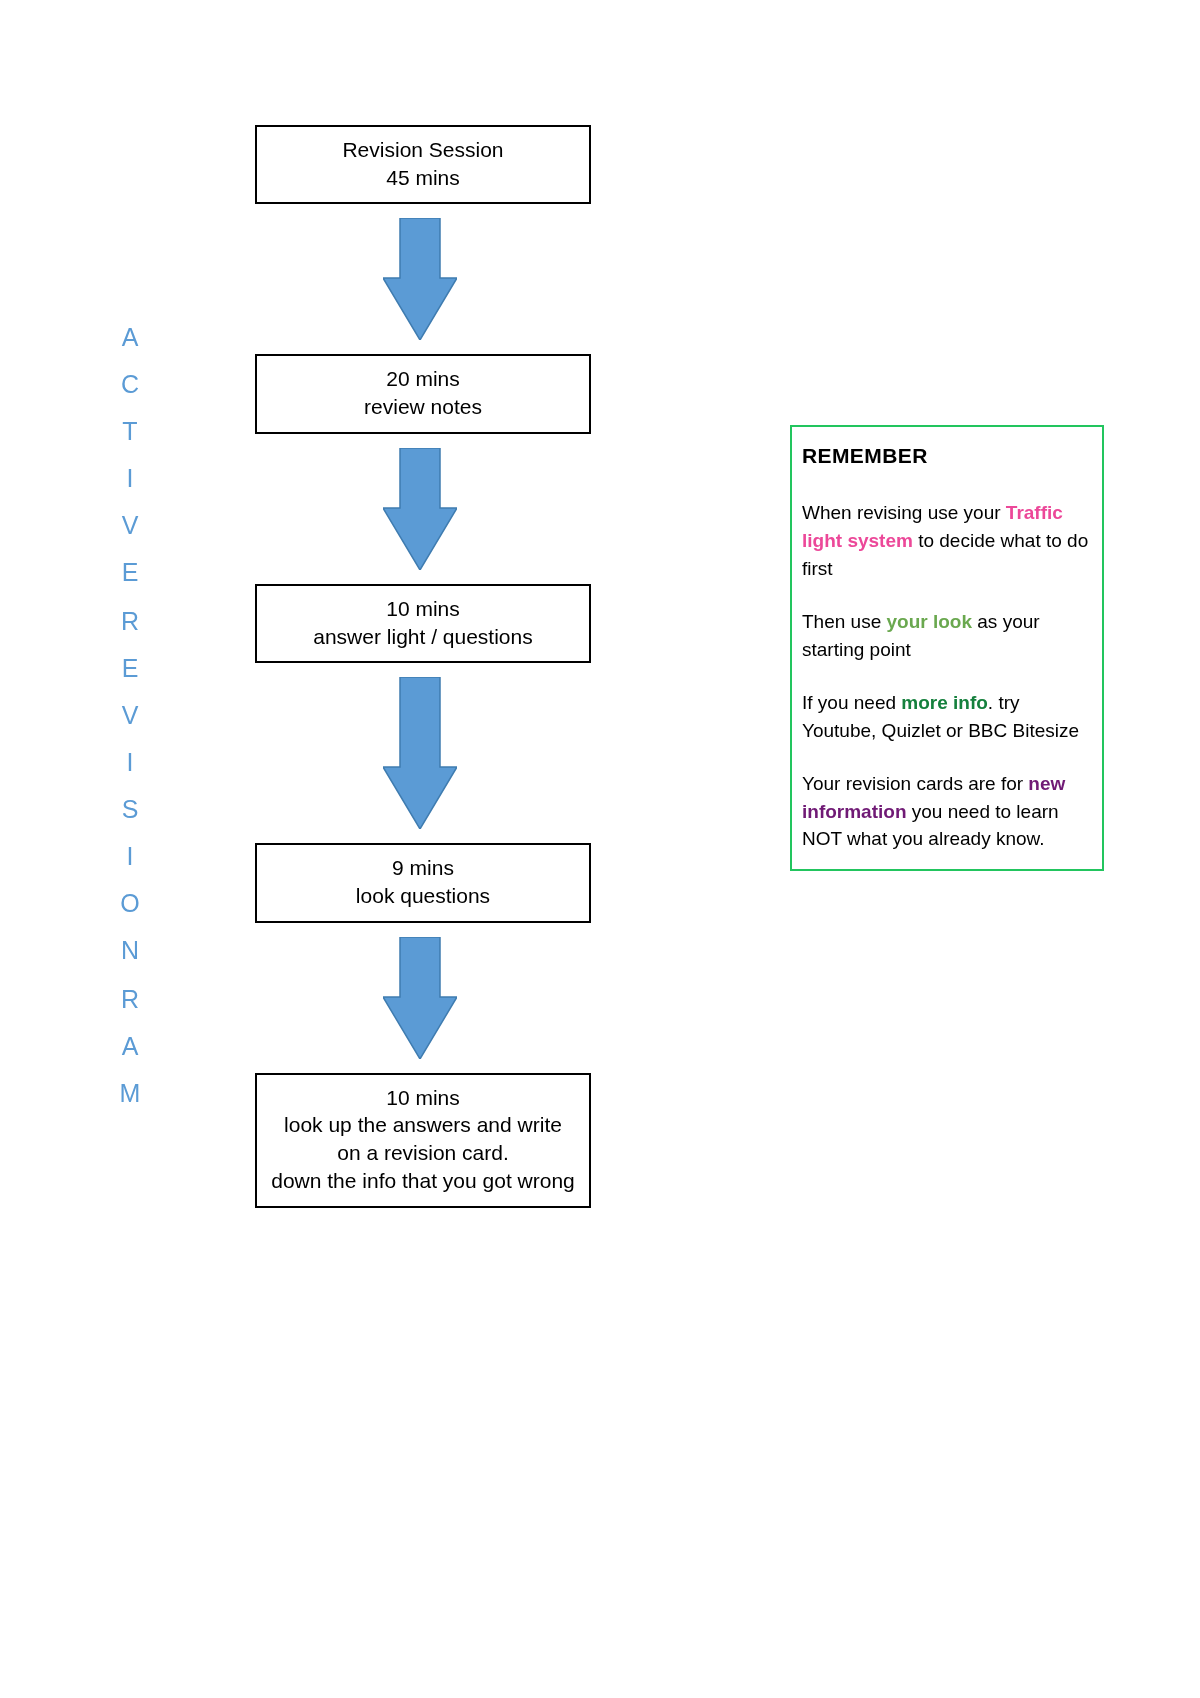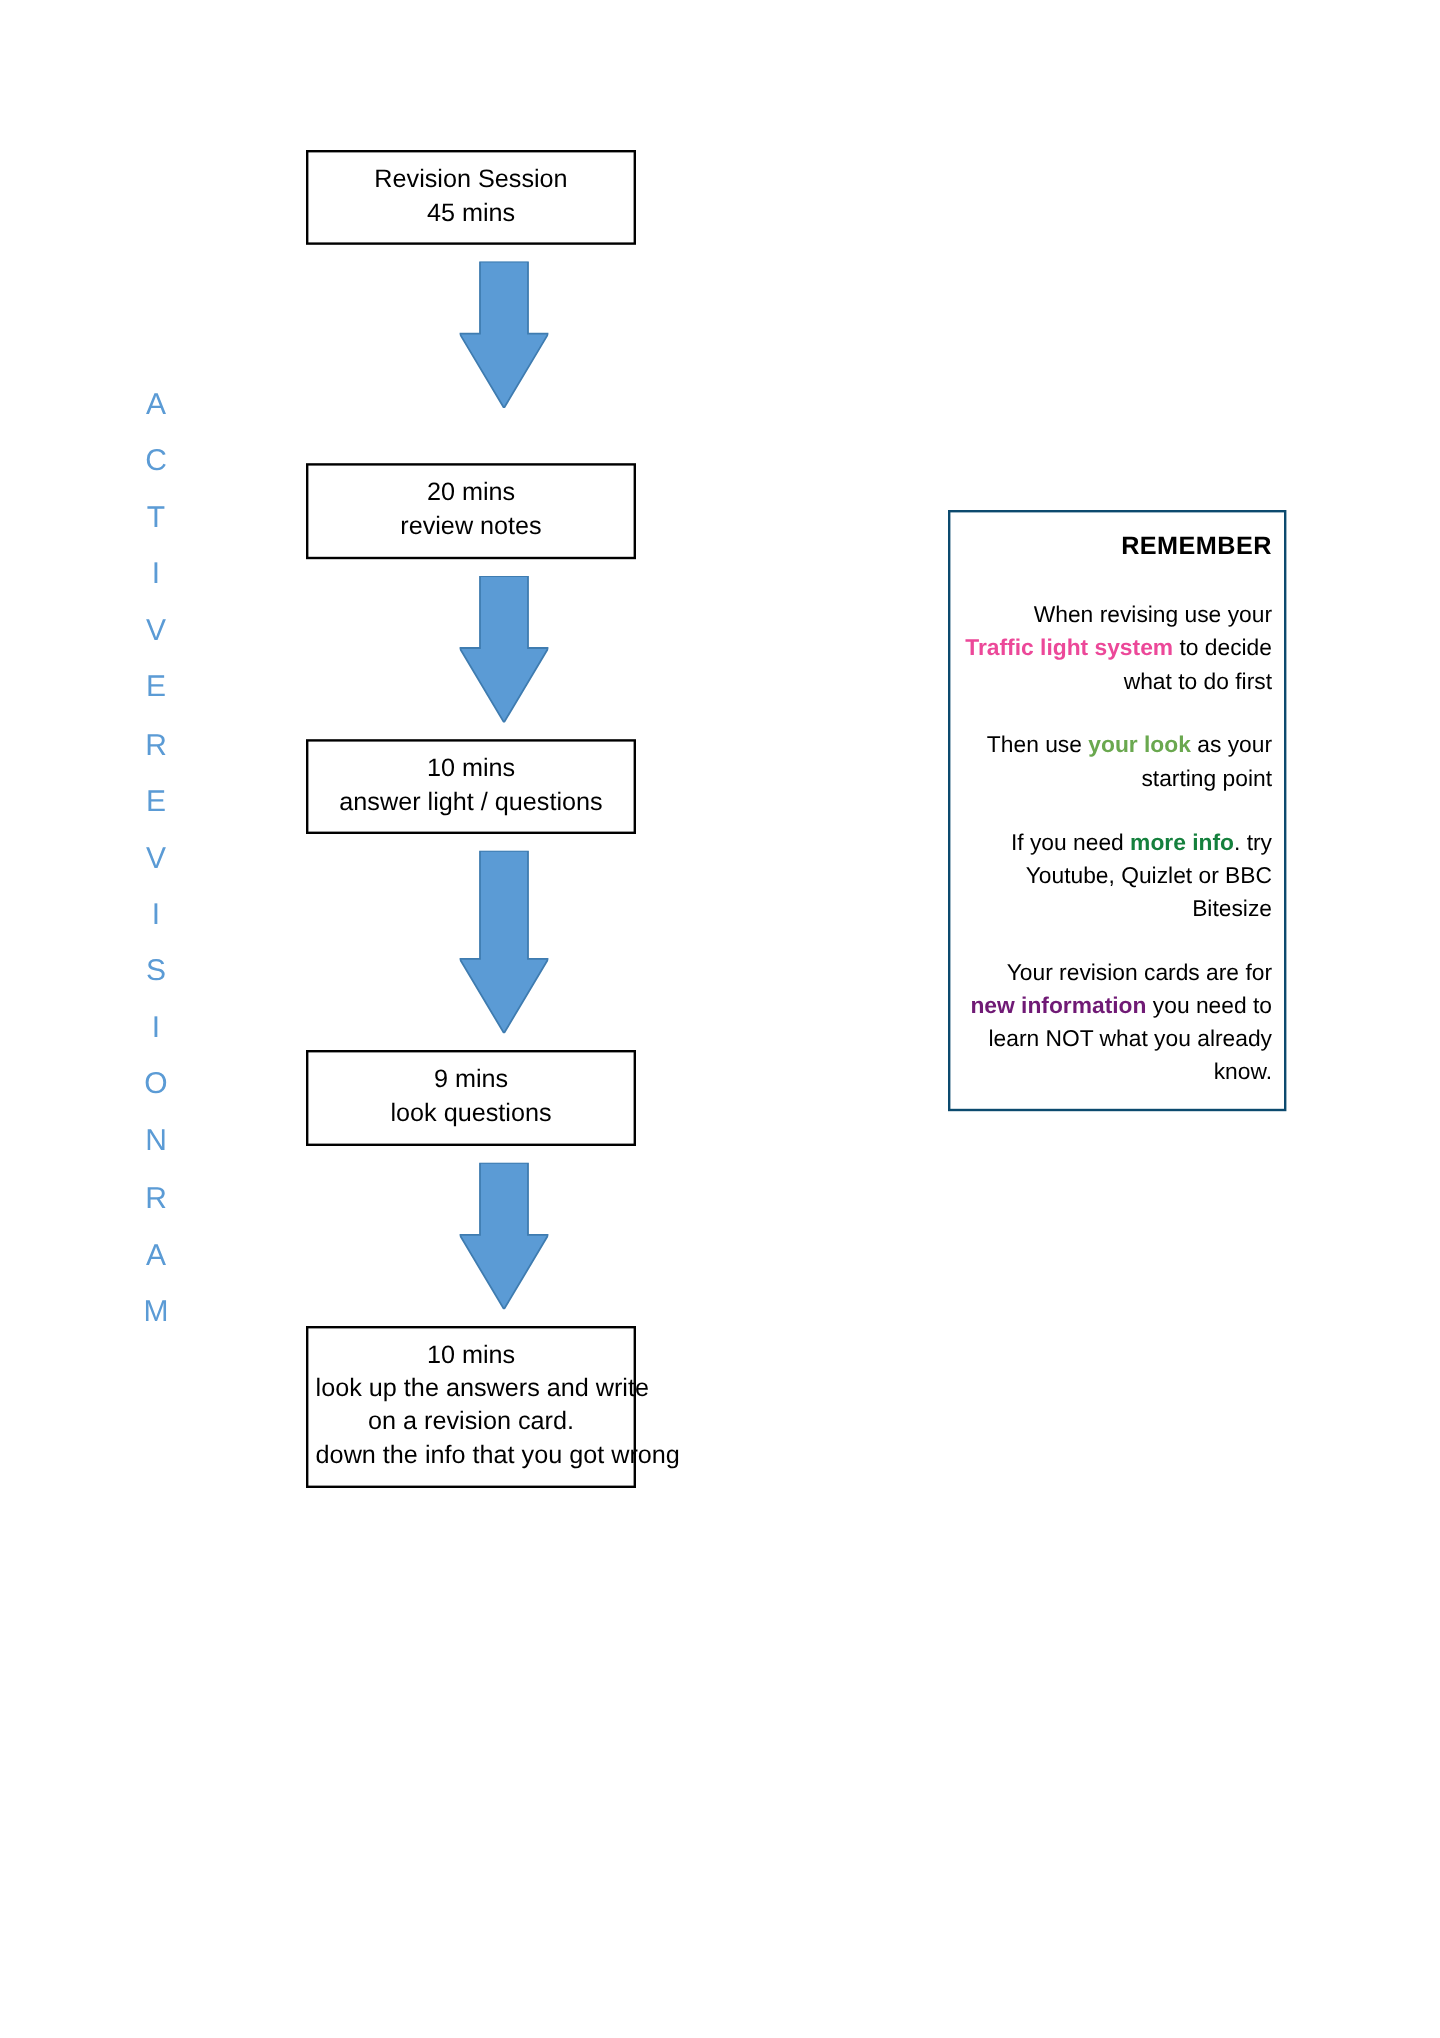--- a/index.html
+++ b/index.html
@@ -41,21 +41,21 @@
   #flow-column {
     position: absolute;
     left: 255px;
     top: 125px;
     width: 330px;
   }
   .flow-box {
     border: 2px solid #000000;
     background: #ffffff;
     box-sizing: border-box;
-    width: 275px;
+    width: 336px;
     text-align: center;
     font-size: 21px;
     line-height: 1.32;
     padding: 9px 6px 11px 6px;
     font-family: "Liberation Sans", sans-serif;
   }
   .flow-box .line {
     display: block;
     white-space: nowrap;
   }
@@ -67,26 +67,26 @@
   }
   .down-arrow {
     display: block;
   }
 
   
   #remember-panel {
     position: absolute;
     left: 790px;
     top: 425px;
-    width: 282px;
+    width: 314px;
     box-sizing: border-box;
-    border: 2px solid #0c4a6e;
+    border: 2px solid #22c55e;
     background: #ffffff;
     padding: 14px 10px 16px 10px;
-    text-align: right;
+    text-align: left;
     font-size: 19px;
     line-height: 1.45;
     font-family: "Liberation Sans", sans-serif;
   }
   #remember-title {
     font-weight: bold;
     font-size: 21px;
     letter-spacing: 0.4px;
     margin-bottom: 28px;
   }
@@ -127,21 +127,21 @@
 <div id="flow-column">
     <div class="flow-box" style="min-height: 63px;">
       <span class="line">Revision Session</span>
       <span class="line">45 mins</span>
     </div>
     <div class="arrow-wrap" style="height: 150px;">
       <svg width="74" height="122" viewBox="0 0 74 122" class="down-arrow">
         <polygon points="17,0 57,0 57,60 74,60 37,122 0,60 17,60" fill="#5b9bd5" stroke="#3f7cb0" stroke-width="1.5"></polygon>
       </svg>
     </div>
-    <div class="flow-box" style="min-height: 63px; margin-top: 32px;">
+    <div class="flow-box" style="min-height: 63px;">
       <span class="line">20 mins</span>
       <span class="line">review notes</span>
     </div>
     <div class="arrow-wrap" style="height: 150px;">
       <svg width="74" height="122" viewBox="0 0 74 122" class="down-arrow">
         <polygon points="17,0 57,0 57,60 74,60 37,122 0,60 17,60" fill="#5b9bd5" stroke="#3f7cb0" stroke-width="1.5"></polygon>
       </svg>
     </div>
     <div class="flow-box" style="min-height: 63px;">
       <span class="line">10 mins</span>

